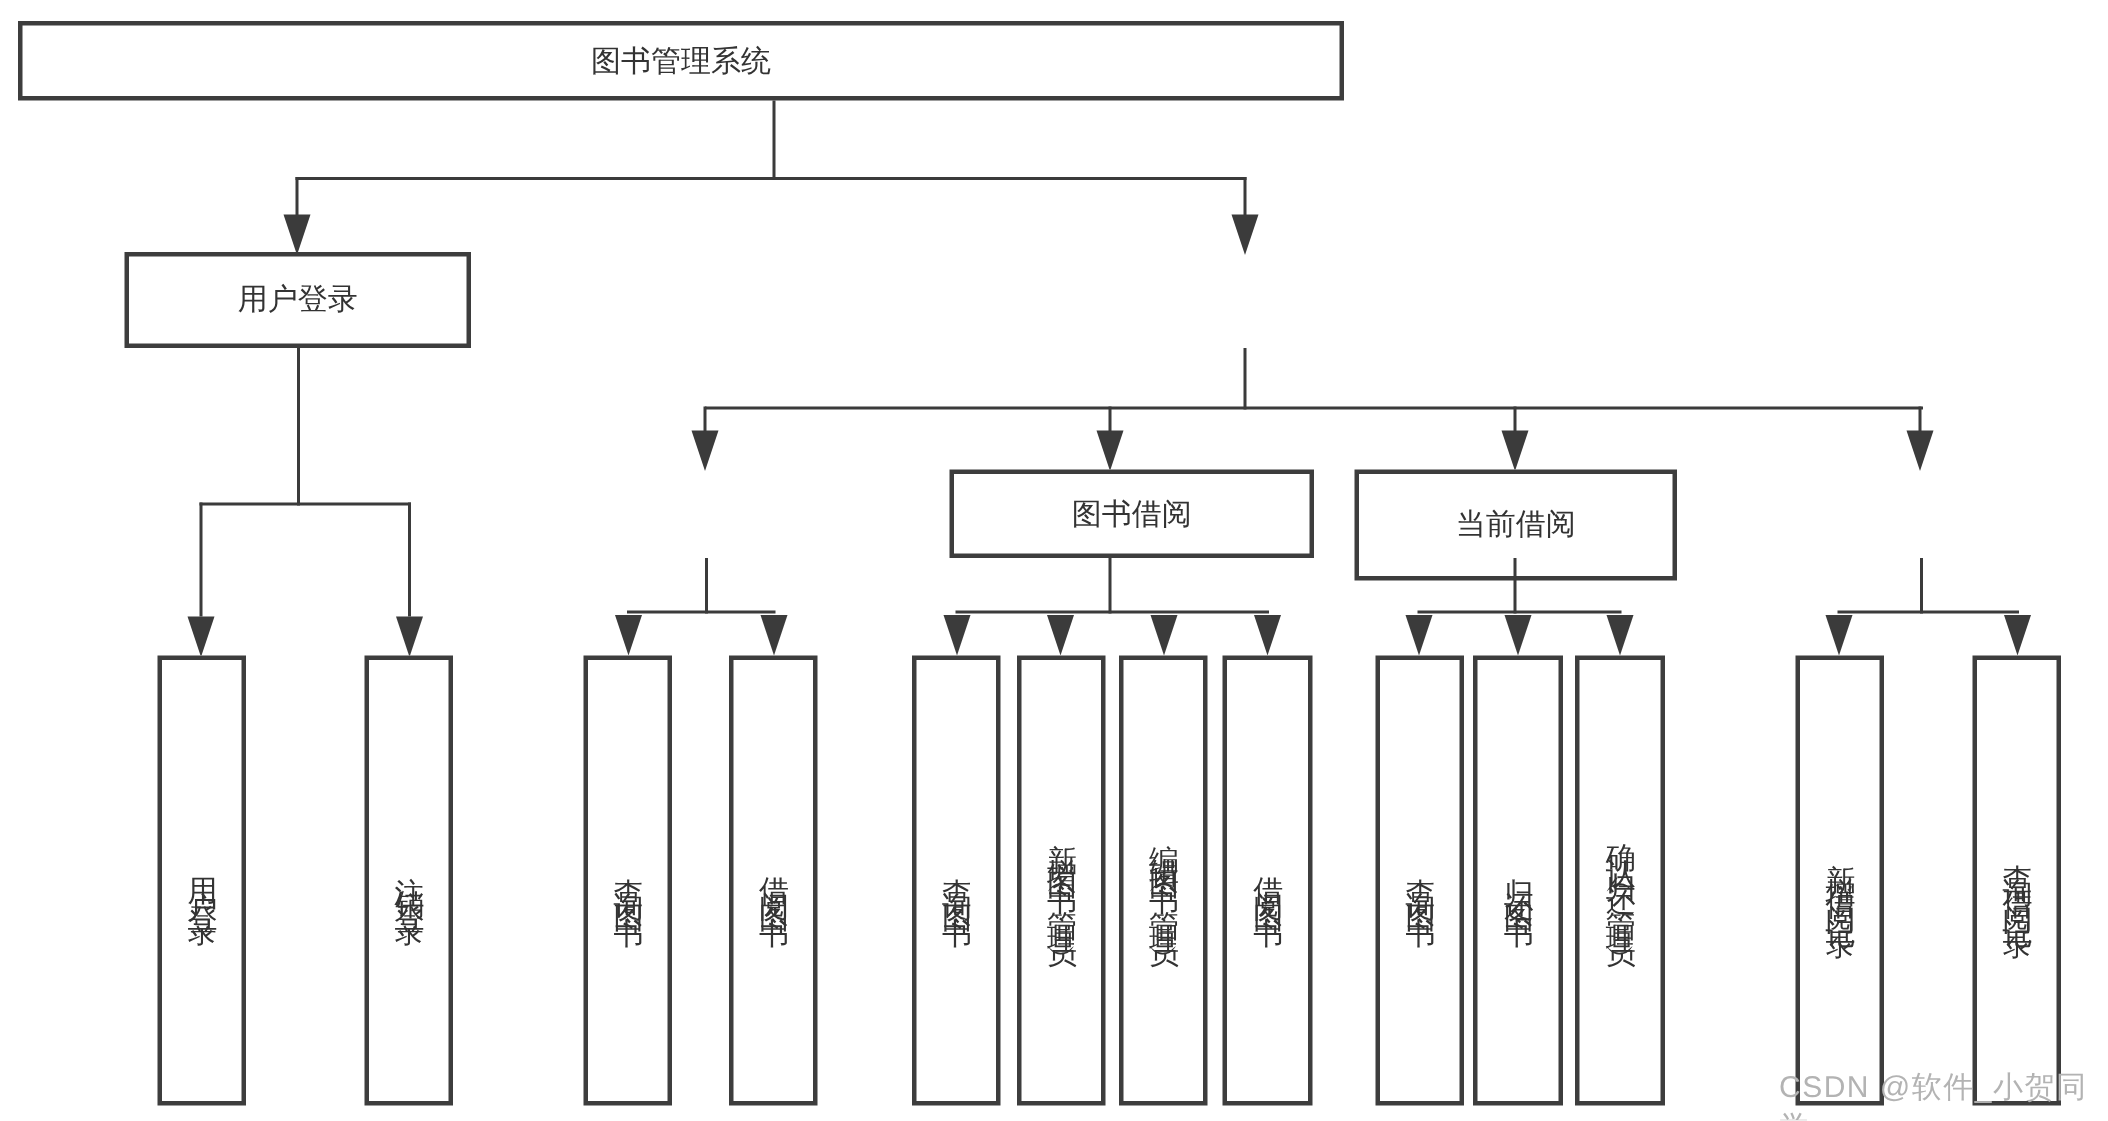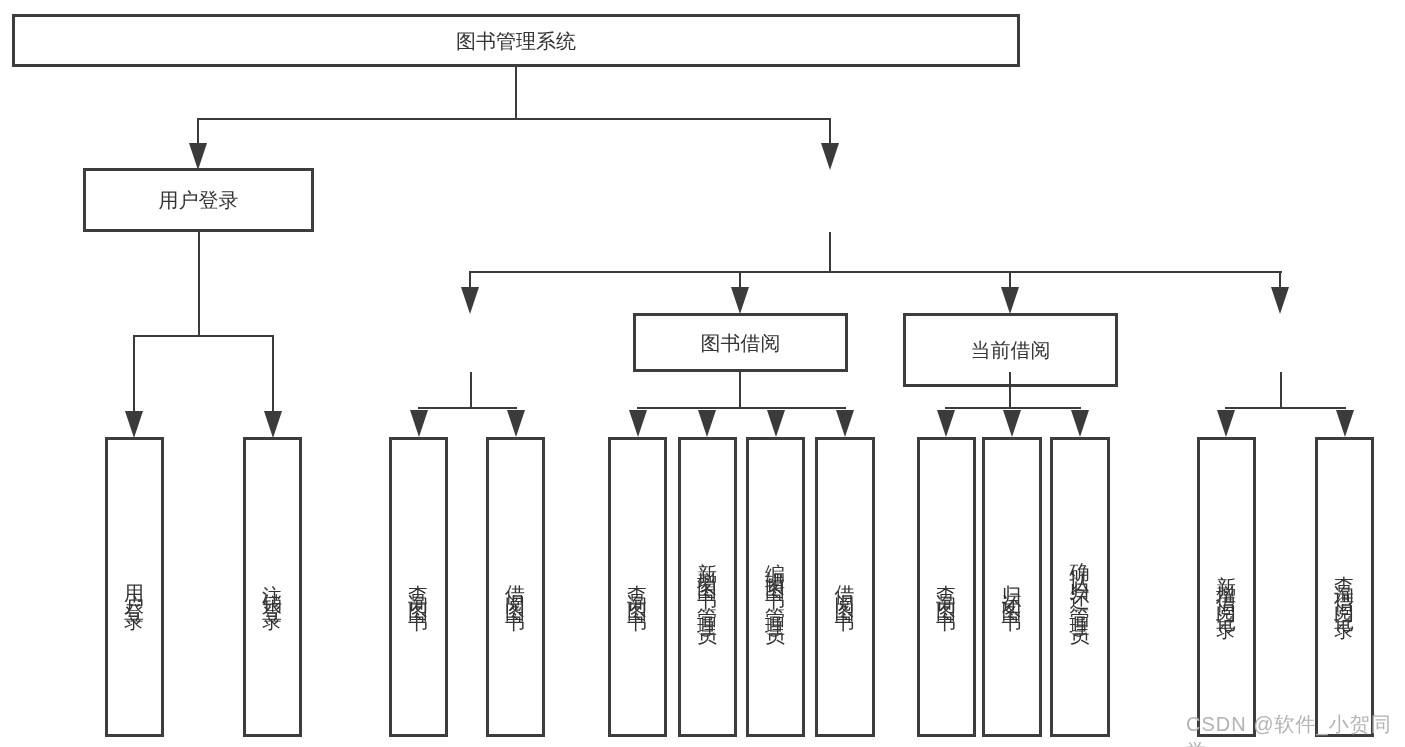--- a/index.html
+++ b/index.html
@@ -27,21 +27,21 @@
   .watermark{
     position:absolute;left:1186px;top:711px;z-index:5;
     font-size:20px;color:#b3b3b3;letter-spacing:1px;
   }
 </style>
 </head>
 <body>
 
 <div id="stage">
 
-  <div class="box" style="left:12px;top:14px;width:1008px;height:53px;">图书管理系统</div>
+  <div class="box" style="left:12px;top:14px;width:884px;height:53px;">图书管理系统</div>
 
   <div class="vline" style="left:515px;top:67px;width:2px;height:52px;"></div>
   <div class="hline" style="left:197px;top:118px;width:634px;height:2px;"></div>
   <div class="vline" style="left:197px;top:118px;width:2px;height:27px;"></div>
   <div class="vline" style="left:829px;top:118px;width:2px;height:27px;"></div>
   <div class="arrow" style="left:189px;top:143px;"></div>
   <div class="arrow" style="left:821px;top:143px;"></div>
 
   <div class="box" style="left:83px;top:168px;width:231px;height:64px;">用户登录</div>
 
@@ -56,21 +56,21 @@
   <div class="hline" style="left:470px;top:271px;width:812px;height:2px;"></div>
   <div class="vline" style="left:469px;top:271px;width:2px;height:18px;"></div>
   <div class="vline" style="left:739px;top:271px;width:2px;height:18px;"></div>
   <div class="vline" style="left:1009px;top:271px;width:2px;height:18px;"></div>
   <div class="vline" style="left:1279px;top:271px;width:2px;height:18px;"></div>
   <div class="arrow" style="left:461px;top:287px;"></div>
   <div class="arrow" style="left:731px;top:287px;"></div>
   <div class="arrow" style="left:1001px;top:287px;"></div>
   <div class="arrow" style="left:1271px;top:287px;"></div>
 
-  <div class="box" style="left:633px;top:313px;width:215px;height:59px;">图书借阅</div>
+  <div class="box" style="left:633px;top:313px;width:243px;height:59px;">图书借阅</div>
   <div class="box" style="left:903px;top:313px;width:215px;height:74px;">当前借阅</div>
 
   <div class="vline" style="left:470px;top:372px;width:2px;height:37px;"></div>
   <div class="hline" style="left:418px;top:407px;width:99px;height:2px;"></div>
   <div class="arrow" style="left:410px;top:410px;"></div>
   <div class="arrow" style="left:507px;top:410px;"></div>
 
   <div class="vline" style="left:739px;top:372px;width:2px;height:37px;"></div>
   <div class="hline" style="left:637px;top:407px;width:209px;height:2px;"></div>
   <div class="arrow" style="left:629px;top:410px;"></div>

